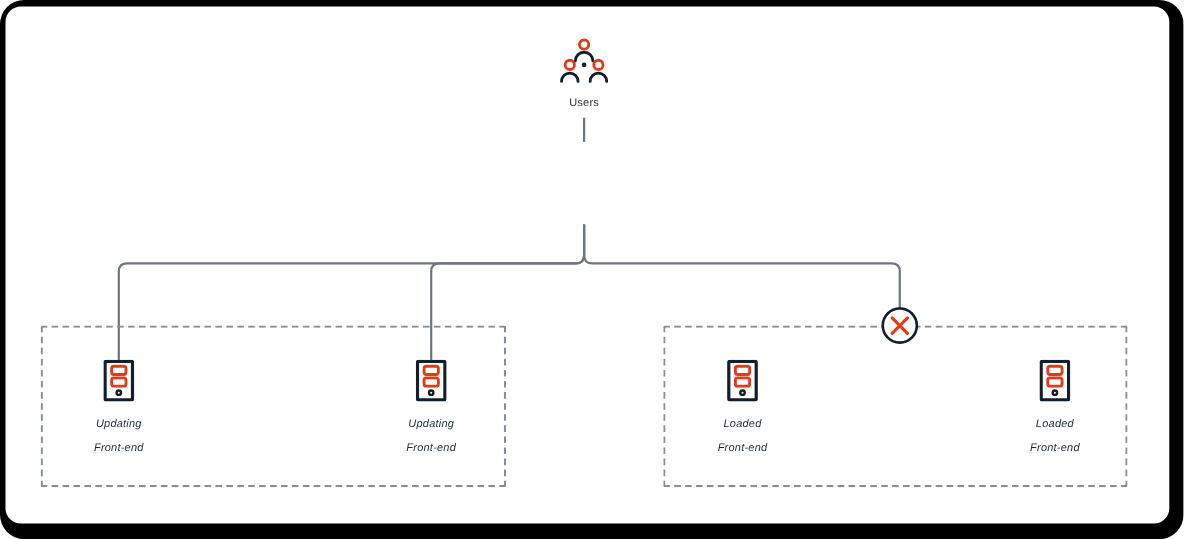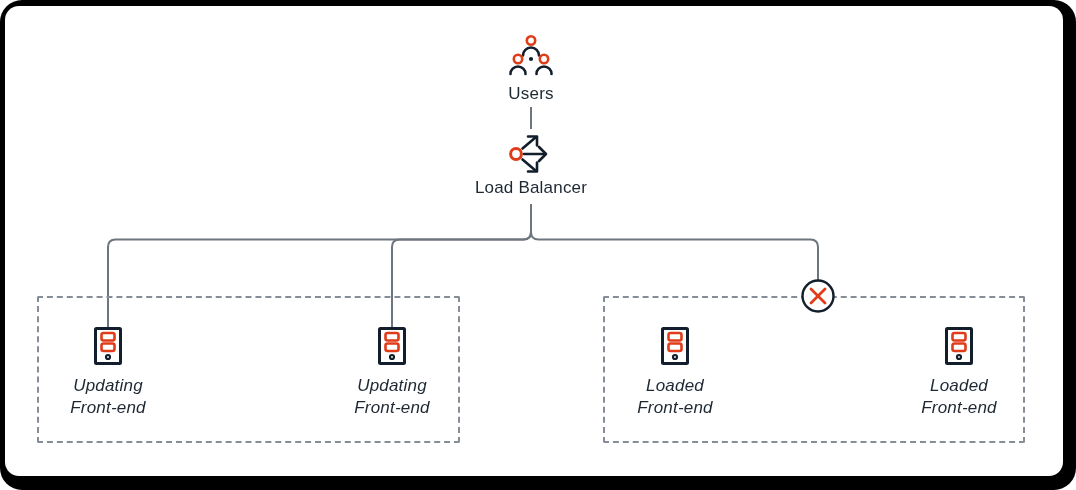--- a/index.html
+++ b/index.html
@@ -19,21 +19,21 @@
   }
   .layer{position:absolute;inset:0;}
   svg.connectors{position:absolute;left:0;top:0;}
   .node{
     position:absolute;
     display:flex;flex-direction:column;align-items:center;
     width:140px;
   }
   .node .label{
     text-align:center;
-    font-size:17px;
+    font-size:10px;
     line-height:22px;
     letter-spacing:.2px;
     color:#1e2833;
     white-space:pre-line;
   }
   .node-users{left:461px;top:34px;}
   .node-users .label{margin-top:6px;line-height:16px;}
   .node-lb{left:461px;top:132px;}
   .node-lb .label{margin-top:4px;line-height:16px;}
   .group-box{
@@ -75,32 +75,20 @@
         <path d="M14,21.5 A8,8 0 0 1 30,21.5" stroke="#121e2b" stroke-width="2.6" stroke-linecap="round"></path>
         <circle cx="22" cy="25" r="2.1" fill="#121e2b"></circle>
         <circle cx="9" cy="25" r="4.2" stroke="#e03c19" stroke-width="2.6"></circle>
         <circle cx="35" cy="25" r="4.2" stroke="#e03c19" stroke-width="2.6"></circle>
         <path d="M1.5,40 A7.5,7.5 0 0 1 16.5,40" stroke="#121e2b" stroke-width="2.6" stroke-linecap="round"></path>
         <path d="M27.5,40 A7.5,7.5 0 0 1 42.5,40" stroke="#121e2b" stroke-width="2.6" stroke-linecap="round"></path>
       </svg>
       <div class="label">Users</div>
     </div>
 
-    <div class="node node-lb">
-      <svg width="46" height="44" viewBox="0 0 46 44" fill="none">
-        <circle cx="8" cy="22" r="5.4" stroke="#e03c19" stroke-width="3"></circle>
-        <path d="M16,22 H37.5" stroke="#121e2b" stroke-width="2.6" stroke-linecap="round"></path>
-        <path d="M31,15 L38,22 L31,29" stroke="#121e2b" stroke-width="2.6" stroke-linecap="round" stroke-linejoin="round"></path>
-        <path d="M14.5,16.5 L27.5,5.5" stroke="#121e2b" stroke-width="2.6" stroke-linecap="round"></path>
-        <path d="M20,4.5 H29 V13.5" stroke="#121e2b" stroke-width="2.6" stroke-linecap="round" stroke-linejoin="round"></path>
-        <path d="M14.5,27.5 L27.5,38.5" stroke="#121e2b" stroke-width="2.6" stroke-linecap="round"></path>
-        <path d="M20,39.5 H29 V30.5" stroke="#121e2b" stroke-width="2.6" stroke-linecap="round" stroke-linejoin="round"></path>
-      </svg>
-      <div class="label">Load Balancer</div>
-    </div>
 
     <div class="node server server-1">
       <svg width="28" height="38" viewBox="0 0 28 38" fill="none">
         <rect x="1.5" y="1.5" width="25" height="35" rx="1" stroke="#121e2b" stroke-width="3" fill="#ffffff"></rect>
         <rect x="7.5" y="6" width="13" height="7.5" rx="2" stroke="#e03c19" stroke-width="2.6"></rect>
         <rect x="7.5" y="16.5" width="13" height="7.5" rx="2" stroke="#e03c19" stroke-width="2.6"></rect>
         <circle cx="14" cy="30" r="2" stroke="#121e2b" stroke-width="2.2"></circle>
       </svg>
       <div class="label">Updating
 Front-end</div>

